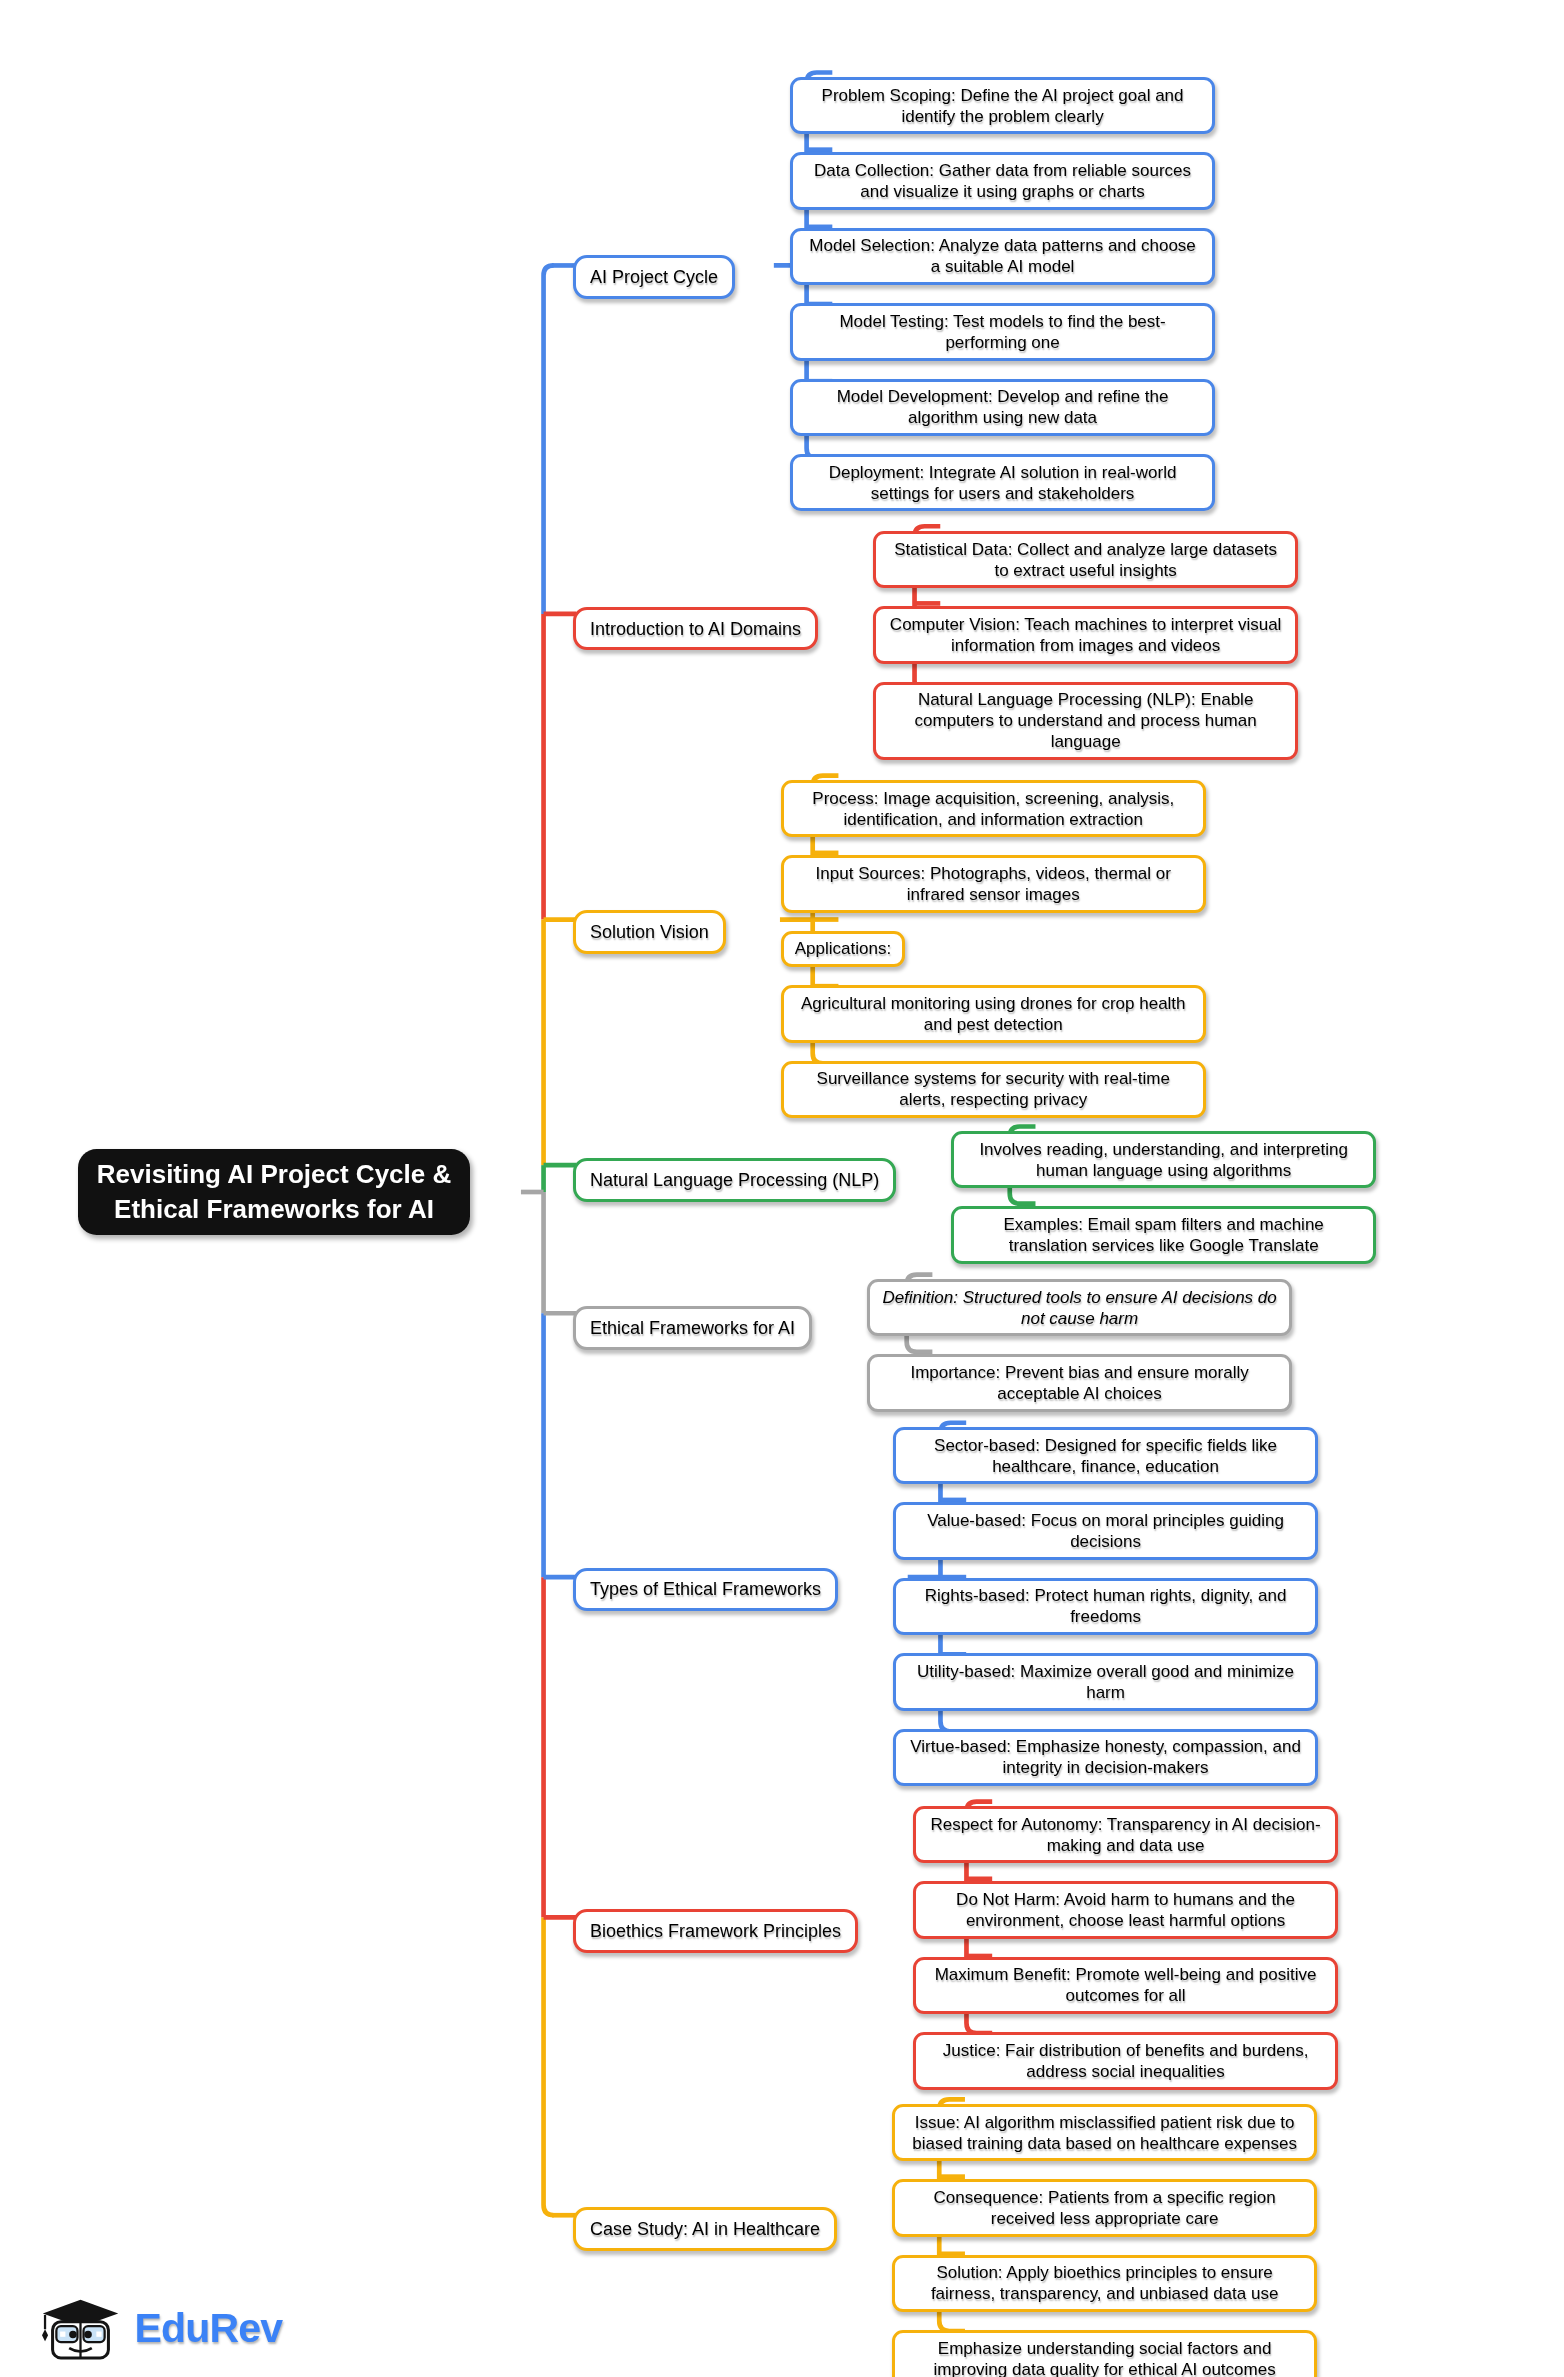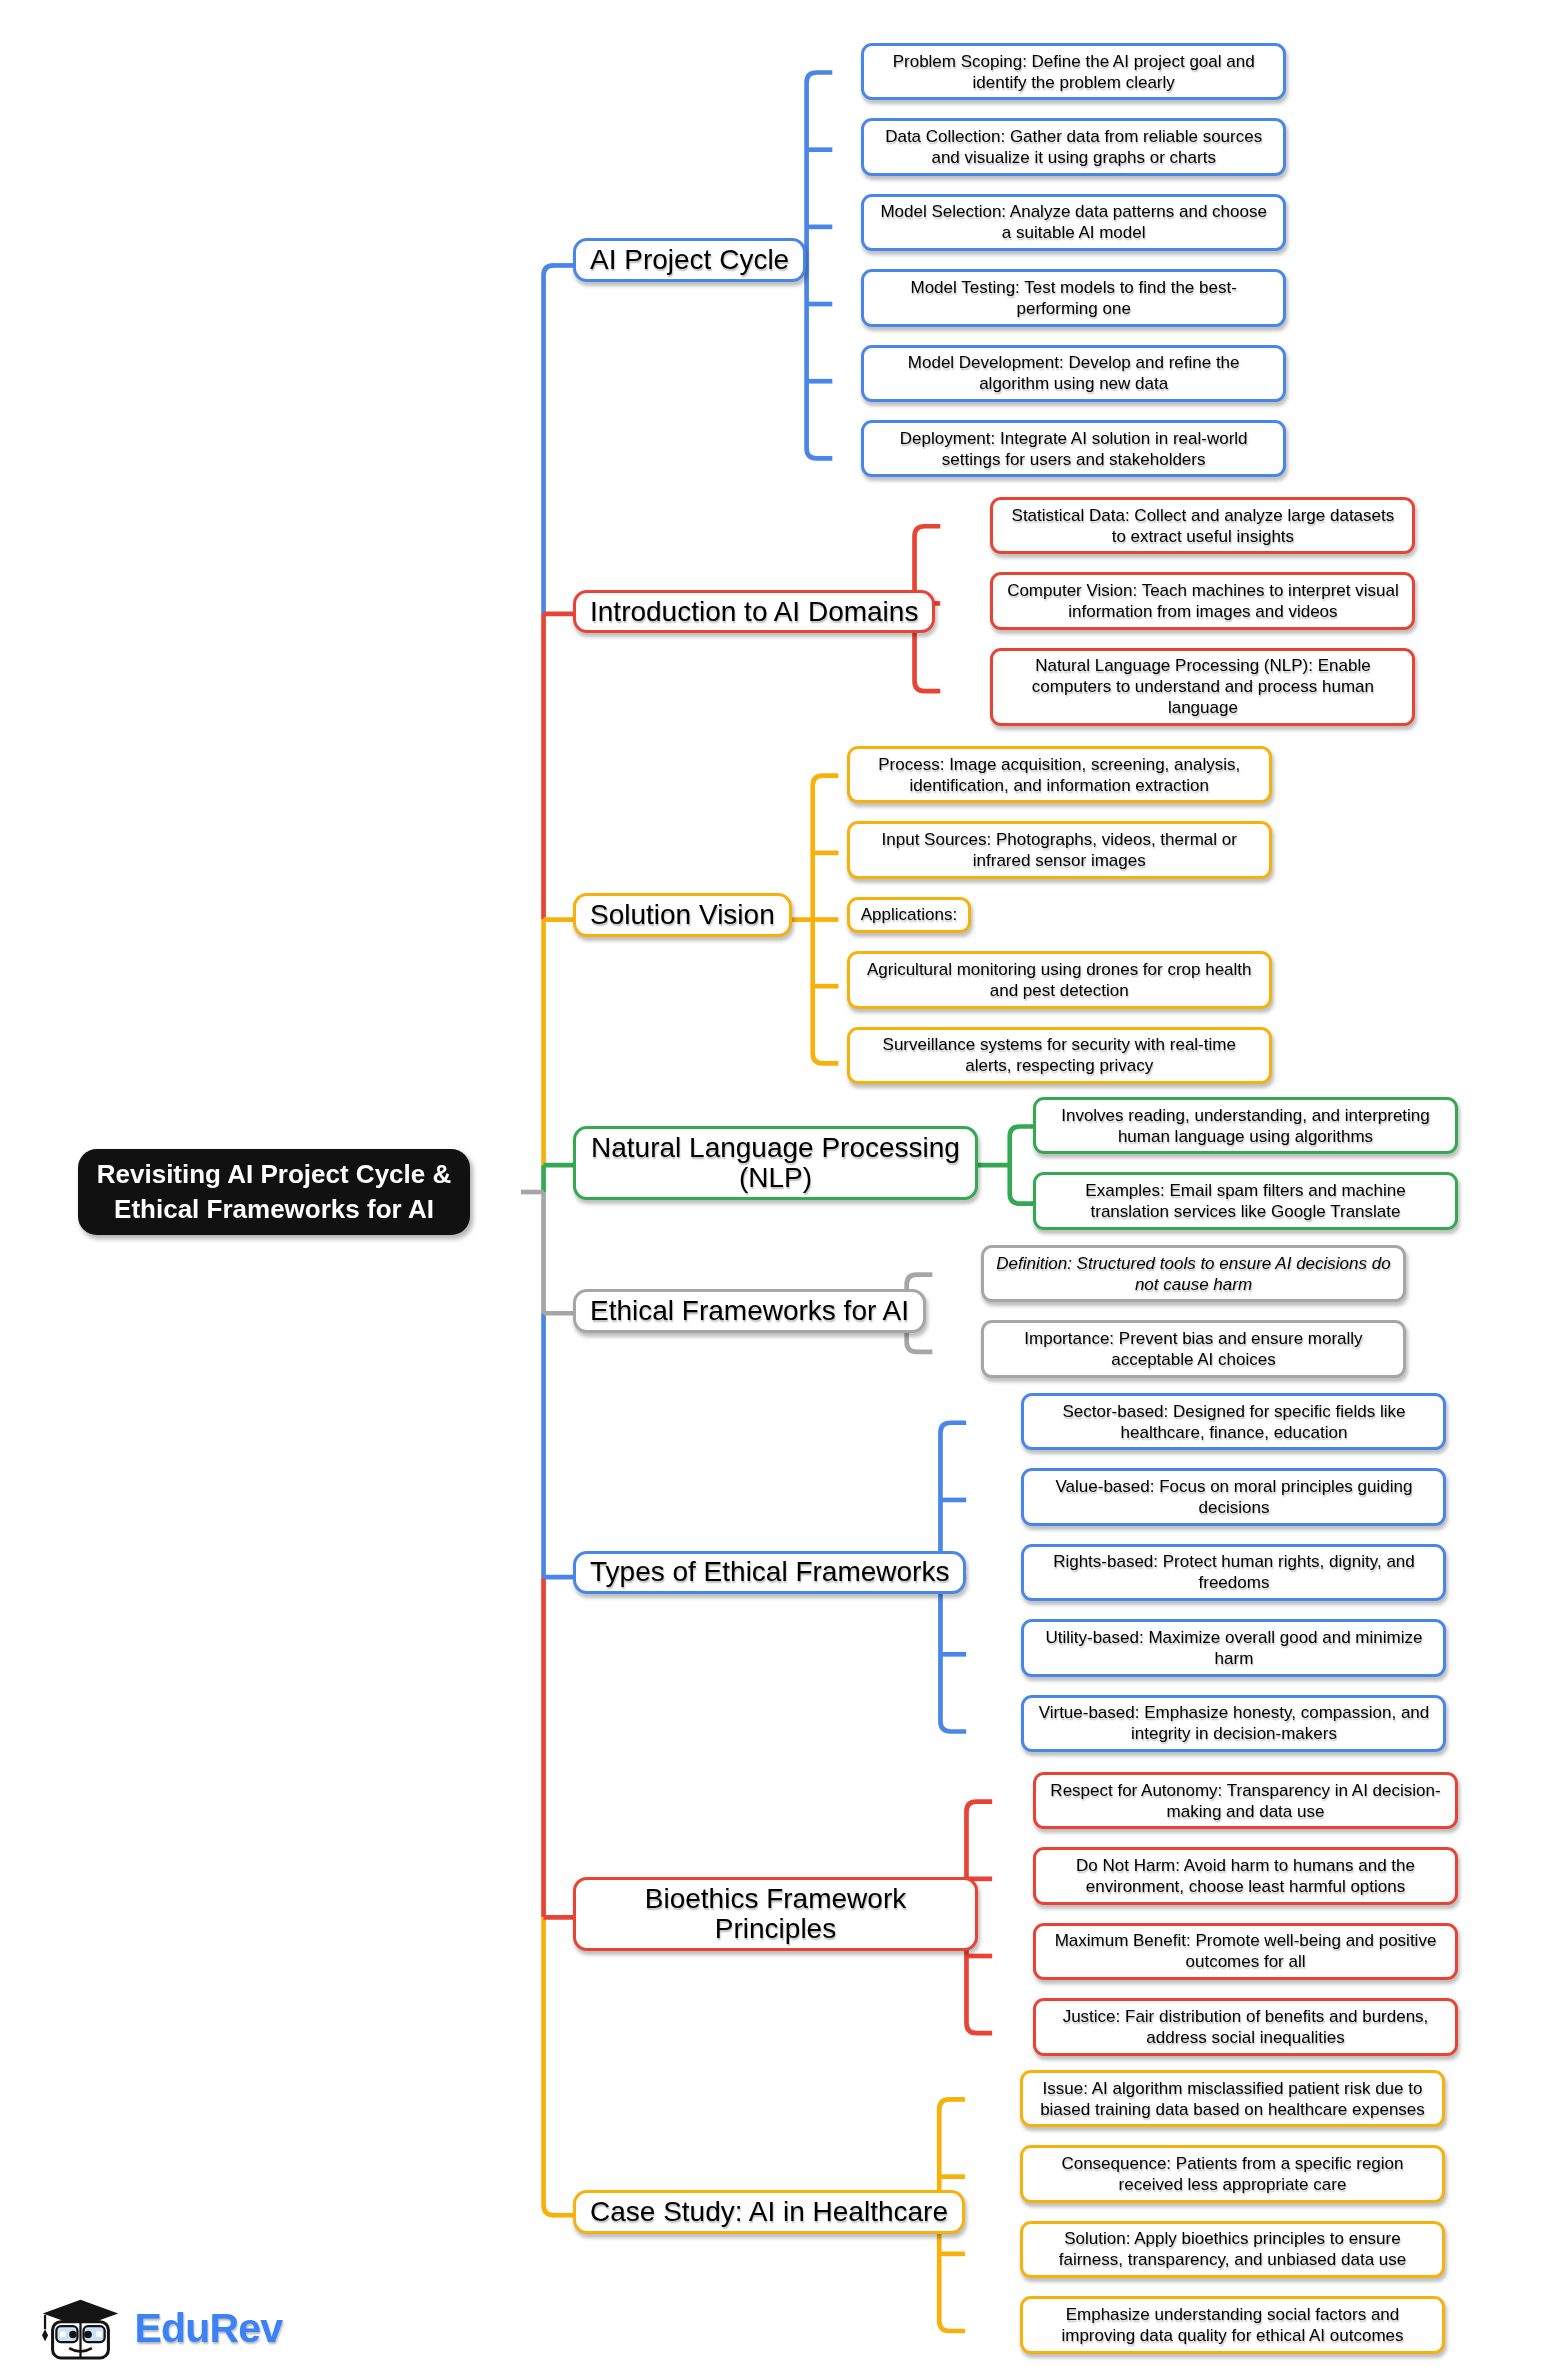--- a/index.html
+++ b/index.html
@@ -25,41 +25,42 @@
     box-sizing:border-box;
   }
   .child{
     font-size:17px;
     line-height:21px;
     padding:4.7px 11px;
     width:max-content;
     max-width:425px;
   }
   .label{
-    font-size:28px;
+    font-size:18px;
     line-height:30px;
     padding:3.9px 14px;
     border-radius:14px;
     width:max-content;
     max-width:405px;
     flex-shrink:0;
   }
   .branch{
     position:absolute;
     left:573px;
     display:flex;
     align-items:center;
     z-index:2;
   }
   .children{
     display:flex;
     flex-direction:column;
     gap:18px;
     margin-left:55px;
     align-items:flex-start;
+    margin-top:34px;
   }
   .root{
     position:absolute;
     left:78px;
     top:1149px;
     width:392px;
     box-sizing:border-box;
     background:#111111;
     color:#ffffff;
     font-weight:bold;

